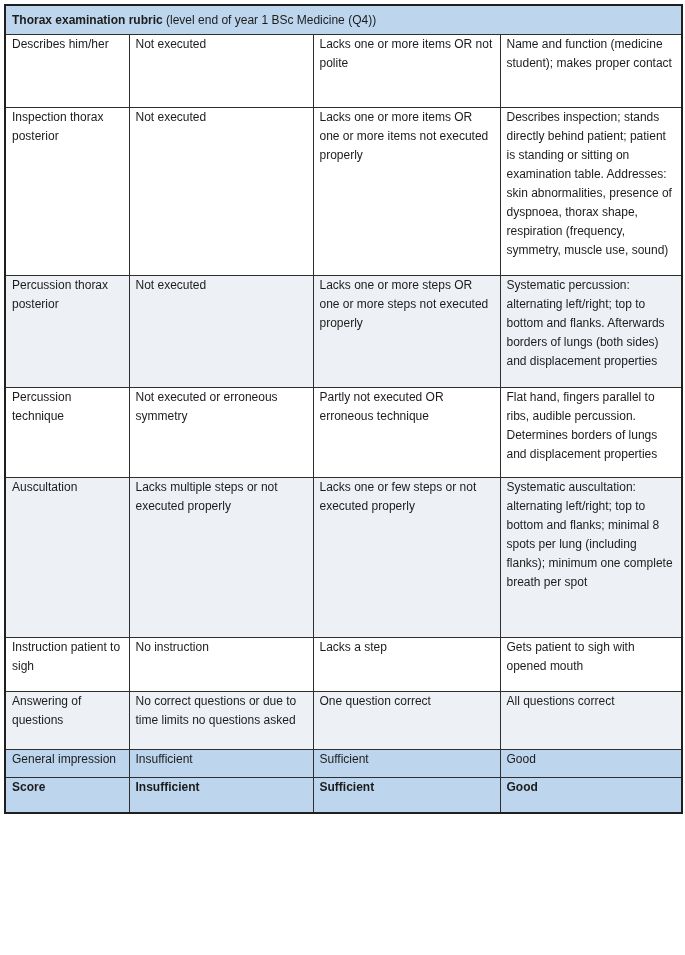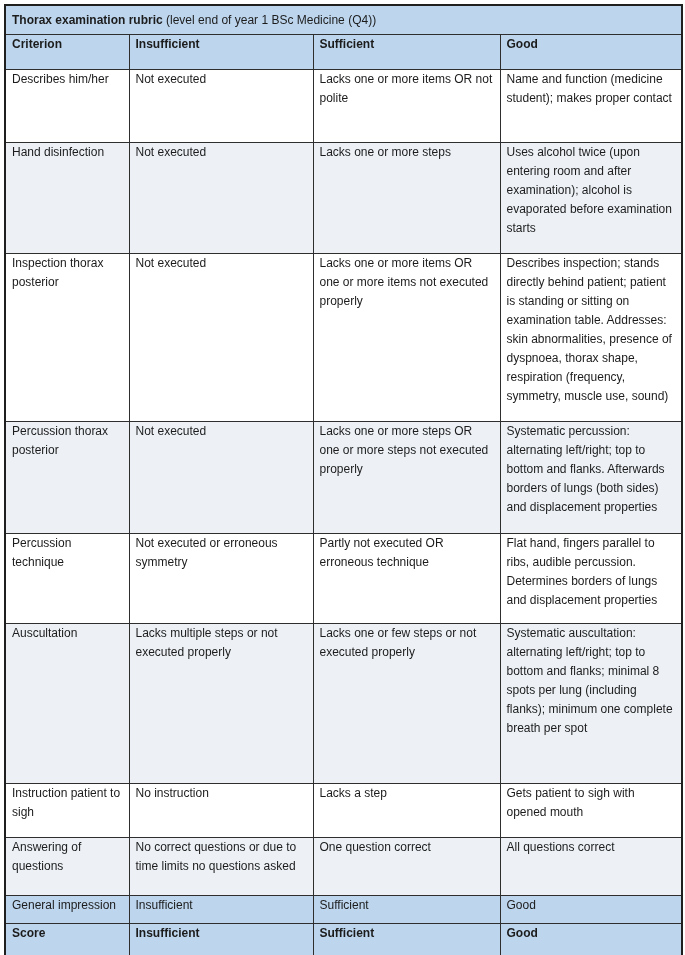--- a/index.html
+++ b/index.html
@@ -54,40 +54,28 @@
     <colgroup>
       <col class="c1">
         <col class="c2">
         <col class="c3">
         <col class="c4">
     </colgroup>
     <tbody>
       <tr class="title-row" style="height:29px;">
         <td colspan="4"><span class="title-bold">Thorax examination rubric</span><span> (level end of year 1 BSc Medicine (Q4))</span></td>
       </tr>
-      <tr class="header-row" style="height:35px;">
-        <th>Criterion</th>
-        <th>Insufficient</th>
-        <th>Sufficient</th>
-        <th>Good</th>
-      </tr>
 
       <tr class="shade-white" style="height:73px;">
         <td class="crit">Describes him/her</td>
         <td>Not executed</td>
         <td>Lacks one or more items OR not polite</td>
         <td>Name and function (medicine student); makes proper contact</td>
       </tr>
 
-      <tr class="shade-alt" style="height:111px;">
-        <td class="crit">Hand disinfection</td>
-        <td>Not executed</td>
-        <td>Lacks one or more steps</td>
-        <td>Uses alcohol twice (upon entering room and after examination); alcohol is evaporated before examination starts</td>
-      </tr>
 
       <tr class="shade-white" style="height:168px;">
         <td class="crit">Inspection thorax posterior</td>
         <td>Not executed</td>
         <td>Lacks one or more items OR one or more items not executed properly</td>
         <td>Describes inspection; stands directly behind patient; patient is standing or sitting on examination table. Addresses: skin abnormalities, presence of dyspnoea, thorax shape, respiration (frequency, symmetry, muscle use, sound)</td>
       </tr>
 
       <tr class="shade-alt" style="height:112px;">
         <td class="crit">Percussion thorax posterior</td>

